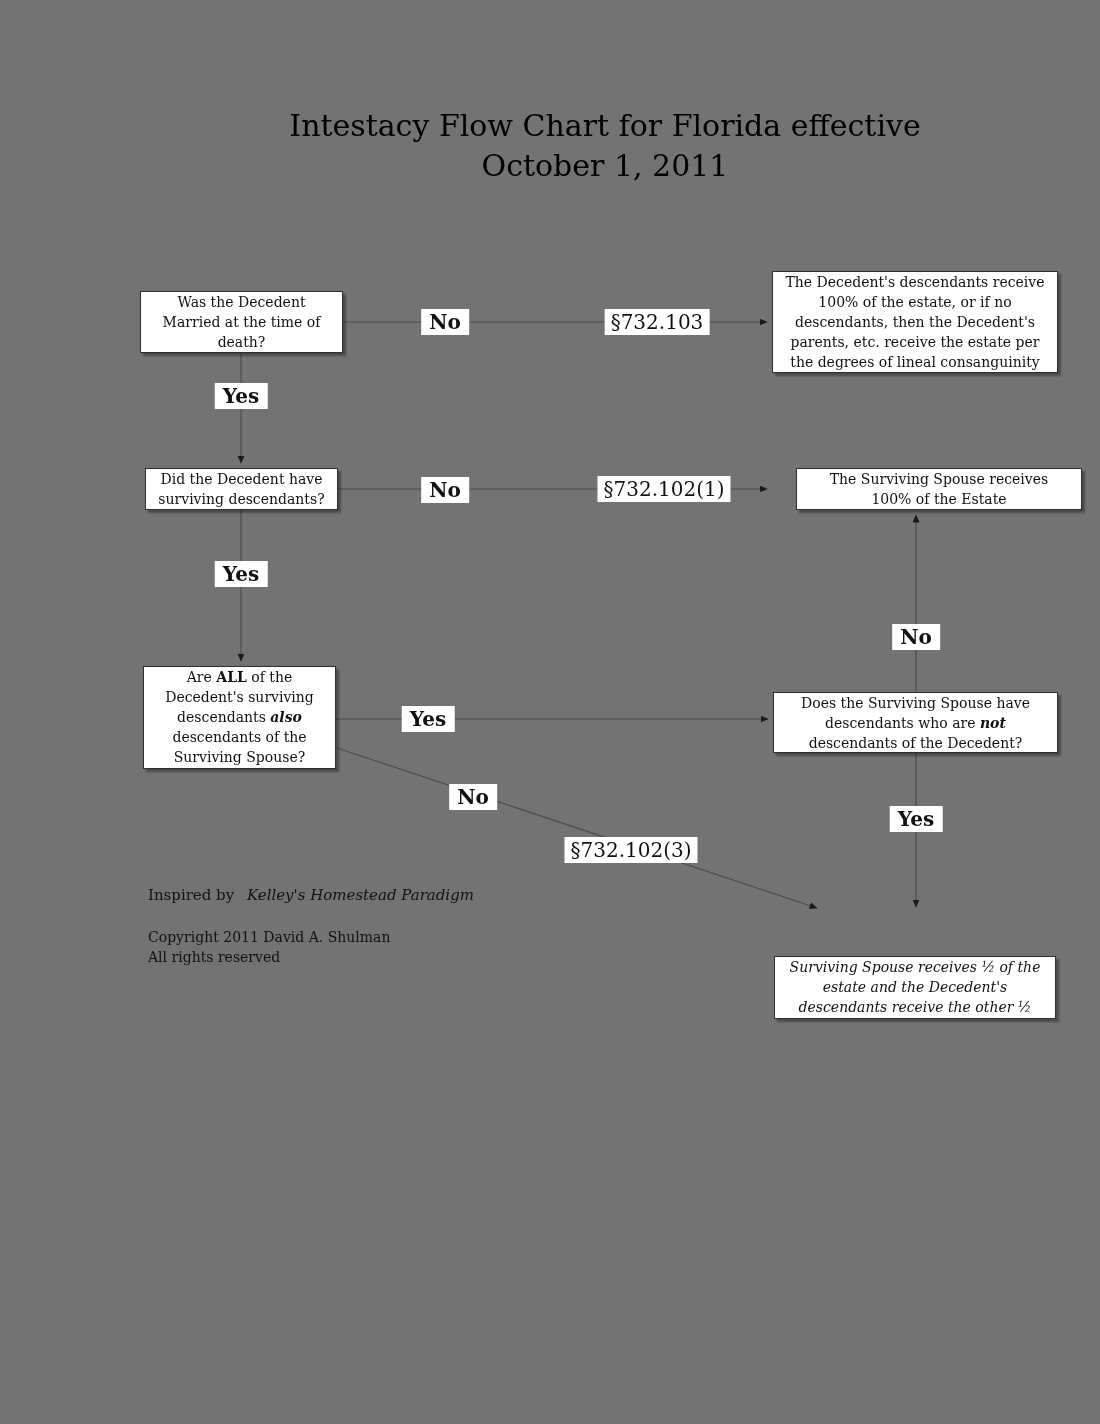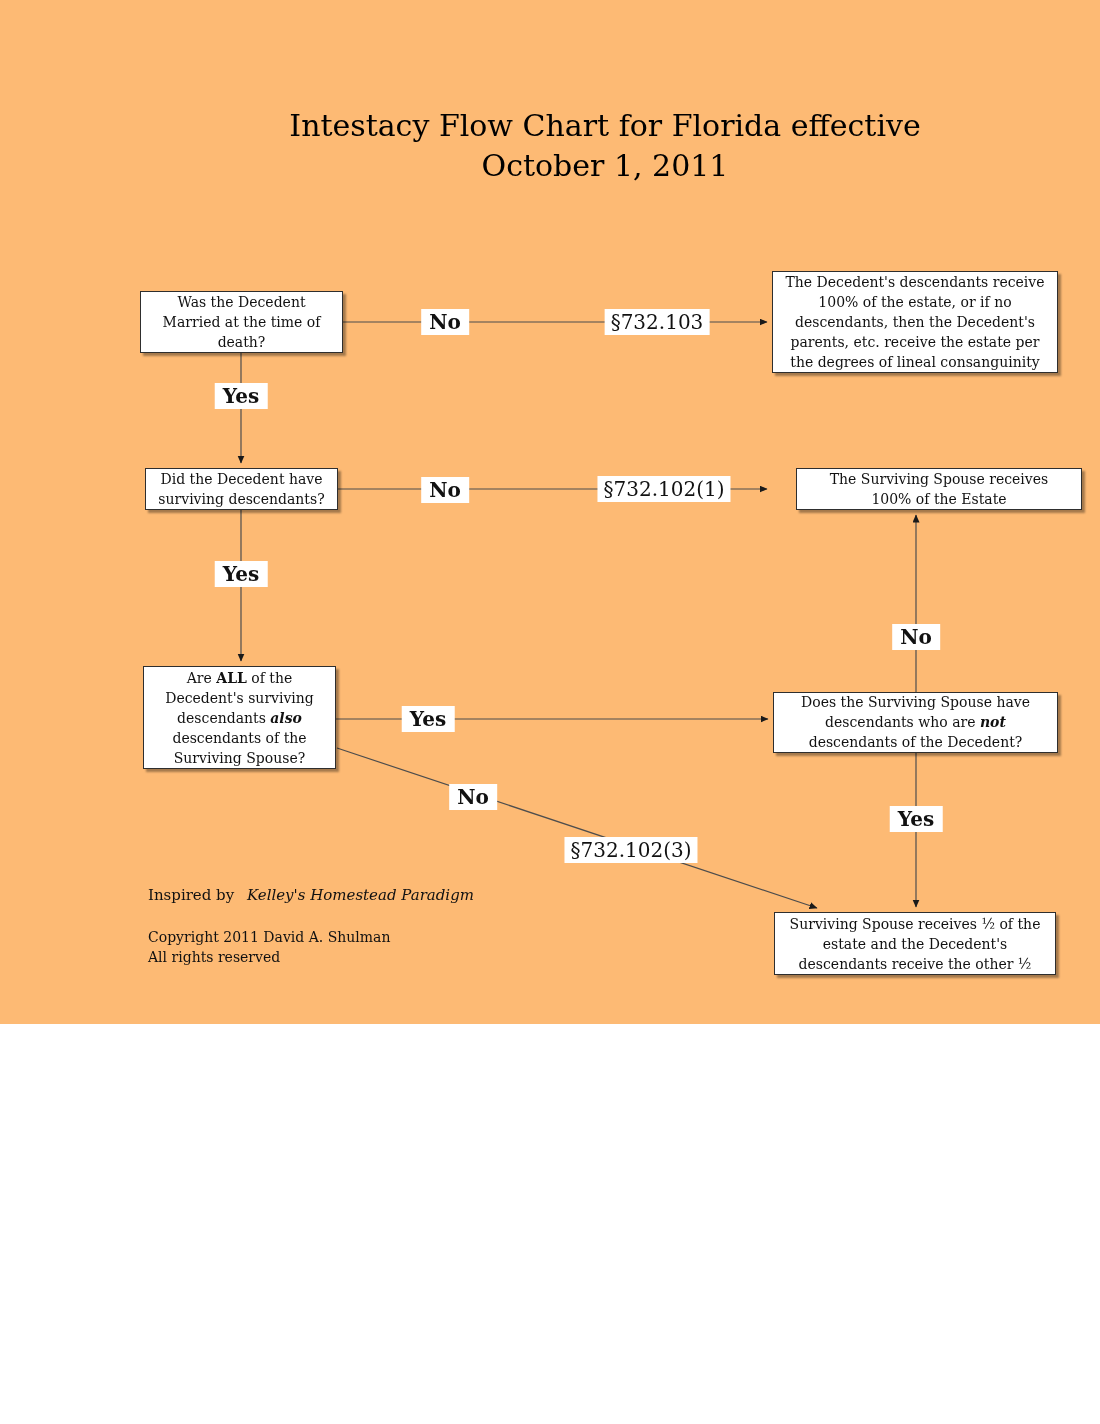--- a/index.html
+++ b/index.html
@@ -1,37 +1,37 @@
 <!DOCTYPE html>
 <html><head>
 <meta charset="utf-8">
 <style>
   html,body{margin:0;padding:0;background:#fff;}
   .page{
     position:relative;
-    width:1100px;height:1024px;
-    background:#fdba74;
+    width:1100px;height:1424px;
+    background:#737373;
     font-family:"DejaVu Serif","Liberation Serif",serif;
     color:#111;
     overflow:hidden;
   }
   .title{
     position:absolute;
     left:255px;top:106px;width:700px;
     text-align:center;
     font-size:30px;line-height:40px;
     color:#000;
   }
   svg.edges{position:absolute;left:0;top:0;}
   .node{
     position:absolute;box-sizing:border-box;
     background:#fff;
     border:1.5px solid #2e2e2e;
     box-shadow:2.5px 2.5px 2px rgba(0,0,0,0.35);
-    display:flex;align-items:flex-end;justify-content:center;
+    display:flex;align-items:flex-start;justify-content:center;
     text-align:center;
     font-size:14px;line-height:20px;
     padding:0 7px;
   }
   .b{font-weight:bold;}
   .bi{font-weight:bold;font-style:italic;}
   .lbl{
     position:absolute;transform:translate(-50%,-50%);
     background:#ffffff;
     font-size:20px;font-weight:bold;
@@ -102,21 +102,21 @@
   </div>
 
   <div class="node" style="left:773px;top:692px;width:285px;height:61px;">
     <div>
       <div>Does the Surviving Spouse have</div>
       <div><span>descendants who are </span><span class="bi">not</span></div>
       <div>descendants of the Decedent?</div>
     </div>
   </div>
 
-  <div class="node" style="left:774px;top:912px;width:282px;height:63px;">
+  <div class="node" style="left:774px;top:956px;width:282px;height:63px;font-style:italic;">
     <div>Surviving Spouse receives ½ of the<br>estate and the Decedent's<br>descendants receive the other ½</div>
   </div>
 
   <div class="lbl" style="left:445px;top:322px;">No</div>
   <div class="lbl statute" style="left:657px;top:322px;">§732.103</div>
   <div class="lbl" style="left:241px;top:396px;">Yes</div>
 
   <div class="lbl" style="left:445px;top:490px;">No</div>
   <div class="lbl statute" style="left:664px;top:489px;">§732.102(1)</div>
   <div class="lbl" style="left:241px;top:574px;">Yes</div>

